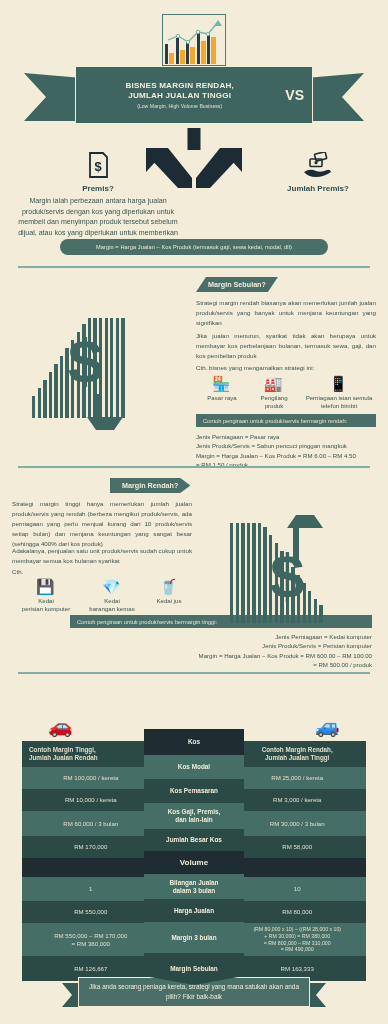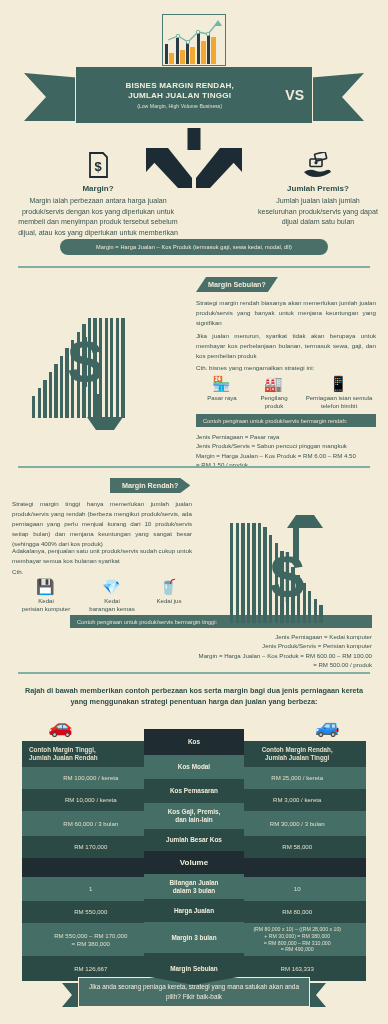--- a/index.html
+++ b/index.html
@@ -200,35 +200,34 @@
       <div class="sa-head-r"></div>
   </div>
 
   <div class="def left">
     <div class="def-icon">
       <svg width="20" height="26" viewBox="0 0 20 26">
         <path d="M2 1 h13 l4 4 v20 H2 Z" fill="none" stroke="#1d2b34" stroke-width="1.8"></path>
         <text x="10" y="19" font-size="13" font-weight="bold" fill="#1d2b34" text-anchor="middle" font-family="Liberation Sans">$</text>
       </svg>
     </div>
-    <div class="def-h">Margin?</div>
+    <div class="def-h">Premis?</div>
     <div class="def-p">Margin ialah perbezaan antara harga jualan produk/servis dengan kos yang diperlukan untuk membeli dan menyimpan produk tersebut sebelum dijual, atau kos yang diperlukan untuk memberikan servis</div>
   </div>
 
   <div class="def right">
     <div class="def-icon">
       <svg width="30" height="26" viewBox="0 0 30 26">
         <rect x="12" y="1" width="11" height="7" rx="1" fill="none" stroke="#1d2b34" stroke-width="1.6" transform="rotate(-14 17 4)"></rect>
         <rect x="7" y="7" width="12" height="7.5" rx="1" fill="none" stroke="#1d2b34" stroke-width="1.6"></rect>
         <circle cx="13" cy="10.7" r="1.6" fill="#1d2b34"></circle>
         <path d="M1 20 q6 -4 12 -1 q5 2 11 -1 q3 -1 4 2 q-7 5 -15 5 q-8 0 -12 -5 Z" fill="#1d2b34"></path>
       </svg>
     </div>
     <div class="def-h">Jumlah Premis?</div>
-    <div class="def-p">Jumlah jualan ialah jumlah keseluruhan produk/servis yang dapat dijual dalam satu bulan</div>
   </div>
 
   <div class="pill">Margin = Harga Jualan – Kos Produk (termasuk gaji, sewa kedai, modal, dll)</div>
 
   <div class="divider" style="top:266px"></div>
 
   <div class="tab pt-left" style="left:196px; top:277px">Margin Sebulan?</div>
   <div class="body-txt" style="left:196px; width:180px; top:298px">Strategi margin rendah biasanya akan memerlukan jumlah jualan produk/servis yang banyak untuk menjana keuntungan yang signifikan</div>
   <div class="body-txt" style="left:196px; width:180px; top:331px">Jika jualan menurun, syarikat tidak akan berupaya untuk membayar kos perbelanjaan bulanan, termasuk sewa, gaji, dan kos pembelian produk</div>
   <div class="ctoh" style="left:196px; top:364px">Cth. bisnes yang mengamalkan strategi ini:</div>
@@ -333,21 +332,20 @@
         <span style="height:32px"></span>
       <span style="height:24px"></span>
         <span style="height:18px"></span>
     </div>
     <div class="dollar-sym" style="left:48px; top:40px">$</div>
     <div class="darrow up" style="left:71px; top:22px; height:34px"></div>
   </div>
 
   <div class="divider" style="top:672px"></div>
 
-  <div class="intro">Rajah di bawah memberikan contoh perbezaan kos serta margin bagi dua jenis perniagaan kereta yang menggunakan strategi penentuan harga dan jualan yang berbeza:</div>
 
   <div class="car" style="left:48px; top:716px">🚗</div>
   <div class="car" style="right:48px; top:716px">🚙</div>
 
   <div class="tbl">
 
     <div class="col left">
       <div class="cell hdr c-dark" style="height:26px; white-space:pre-line; justify-content:flex-start; text-align:left; padding-left:7px">Contoh Margin Tinggi,
 Jumlah Jualan Rendah</div>
       <div class="cell c-light" style="height:22px">RM 100,000 / kereta</div>

